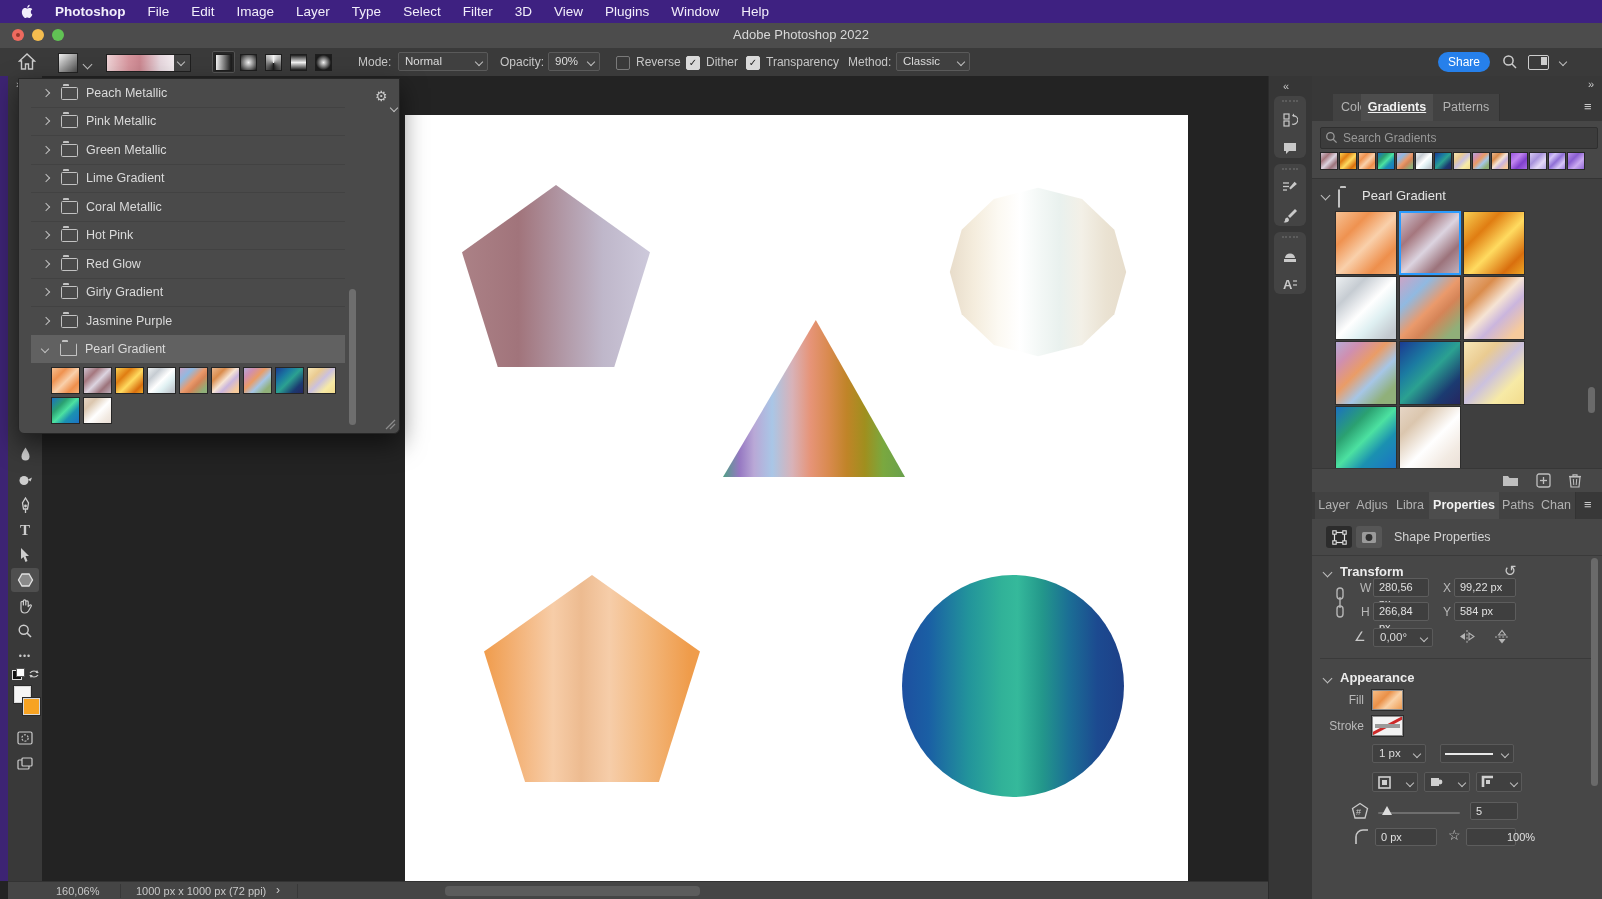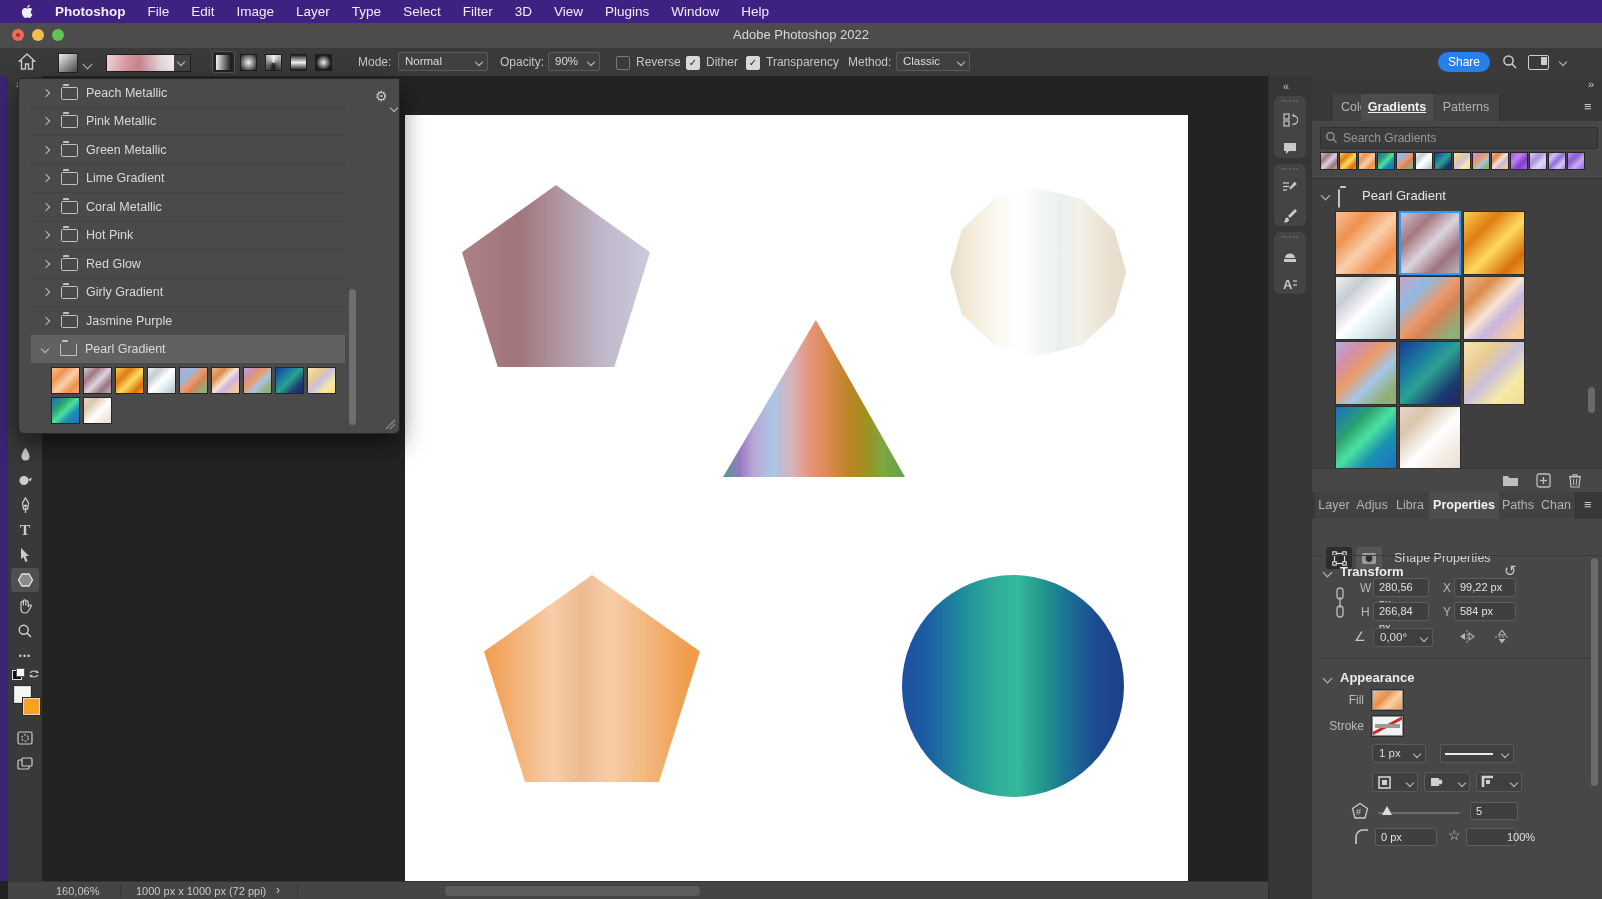--- a/index.html
+++ b/index.html
@@ -390,21 +390,21 @@
   <div class="abs tabstrip" style="top:416px;height:27px;">
     <span class="tab" style="left:3px;width:38px;">Layer</span>
     <span class="tab" style="left:41px;width:38px;">Adjus</span>
     <span class="tab" style="left:79px;width:38px;">Libra</span>
     <span class="tab active" style="left:117px;width:70px;">Properties</span>
     <span class="tab" style="left:187px;width:38px;">Paths</span>
     <span class="tab" style="left:225px;width:38px;">Chan</span>
     <span class="abs glyph" style="left:272px;top:5px;font-size:13px;">≡</span>
   </div>
 
-  <div class="abs" style="left:0;top:464px;width:290px;height:36px;">
+  <div class="abs" style="left:0;top:443px;width:290px;height:36px;">
     <span class="abs iconbtn" style="left:14px;top:7px;width:26px;height:22px;background:#2c2c2c;border-radius:3px;">
       <svg width="15" height="15" viewBox="0 0 15 15">
           <rect x="2.5" y="2.5" width="10" height="10" fill="none" stroke="#e2e2e2" stroke-width="1.2"></rect>
           <rect x="0.8" y="0.8" width="3.4" height="3.4" fill="#2c2c2c" stroke="#e2e2e2" stroke-width="1.1"></rect>
           <rect x="10.8" y="0.8" width="3.4" height="3.4" fill="#2c2c2c" stroke="#e2e2e2" stroke-width="1.1"></rect>
           <rect x="0.8" y="10.8" width="3.4" height="3.4" fill="#2c2c2c" stroke="#e2e2e2" stroke-width="1.1"></rect>
           <rect x="10.8" y="10.8" width="3.4" height="3.4" fill="#2c2c2c" stroke="#e2e2e2" stroke-width="1.1"></rect>
         </svg>
     </span>
     <span class="abs iconbtn" style="left:44px;top:7px;width:26px;height:22px;background:#565656;border-radius:3px;">

